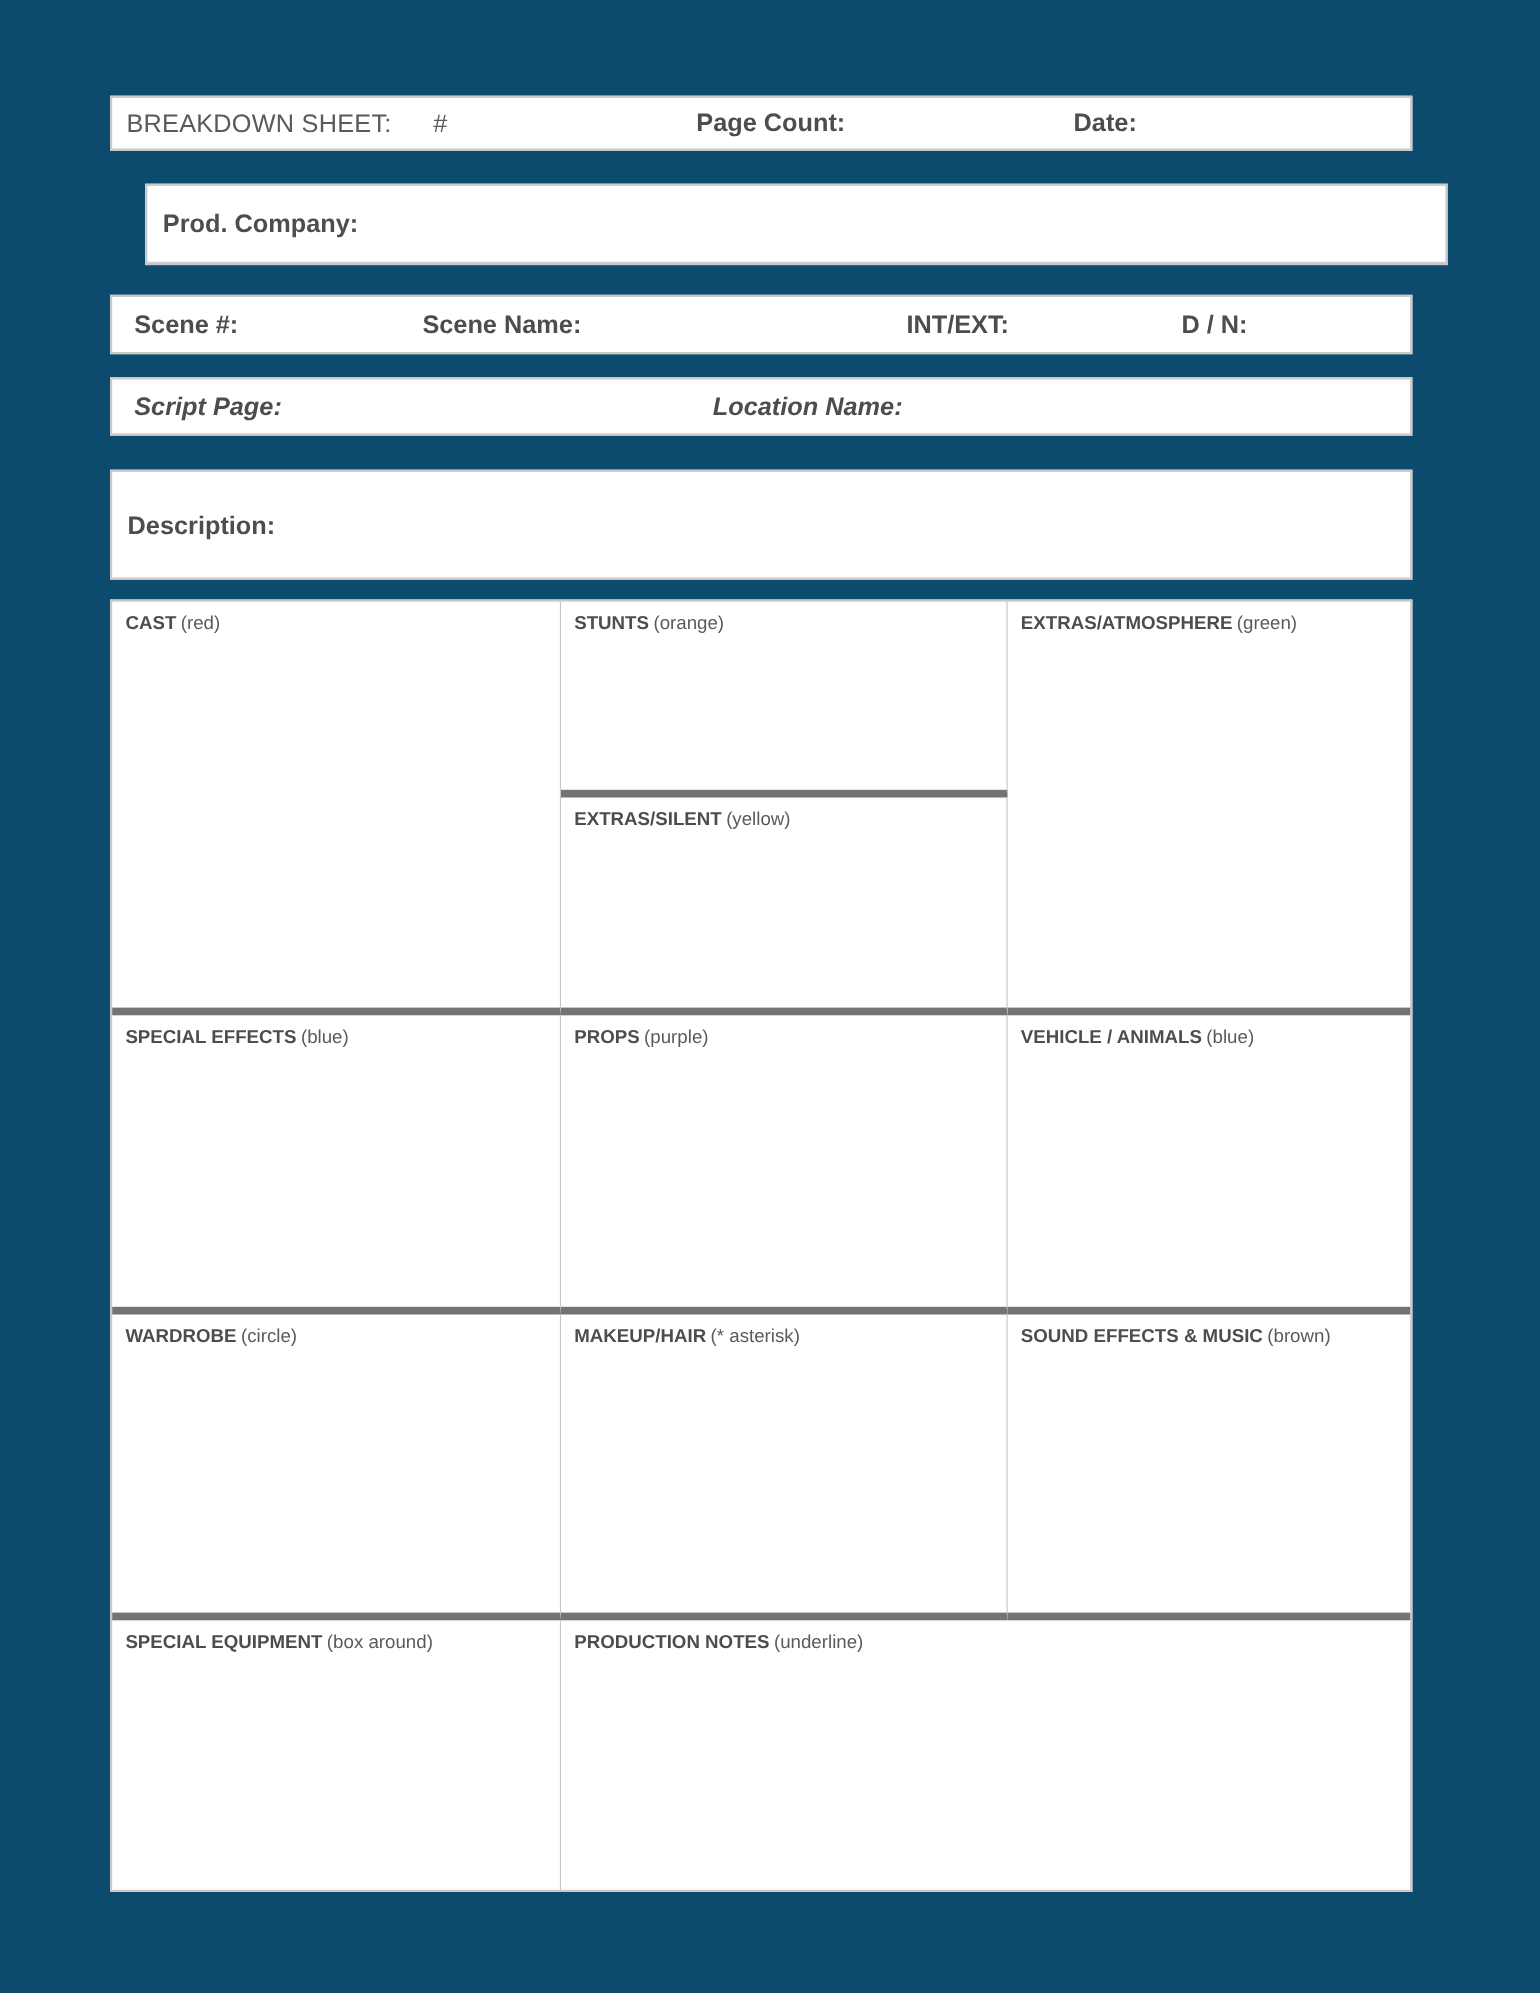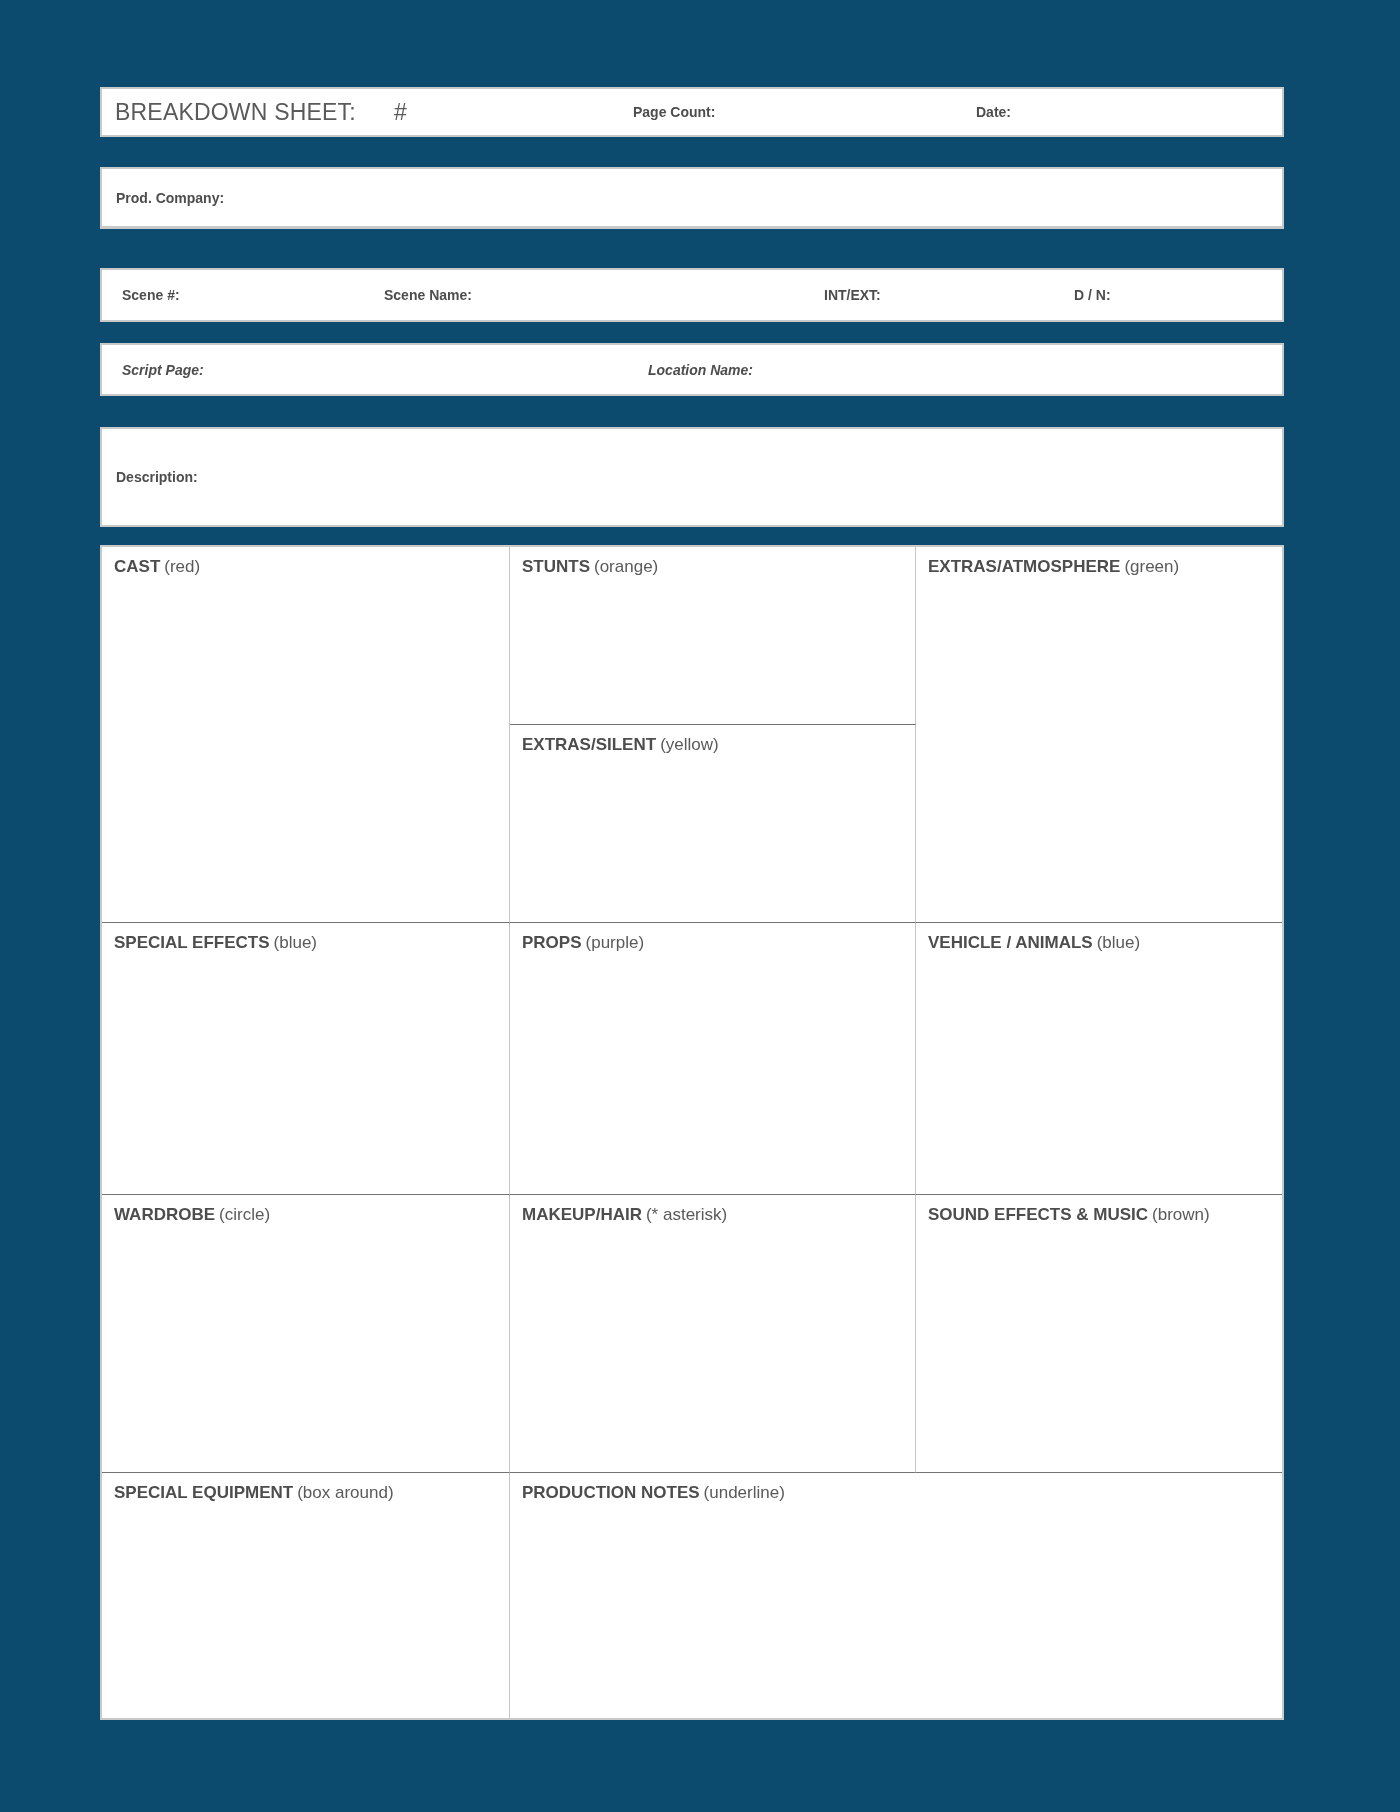--- a/index.html
+++ b/index.html
@@ -14,33 +14,33 @@
   .box {
     position: absolute;
     left: 100px;
     width: 1184px;
     border: 2px solid #c9c9c9;
     box-sizing: border-box;
     background: #ffffff;
   }
   .bold-label {
     font-weight: bold;
-    font-size: 14px;
+    font-size: 23px;
     color: #4d4d4d;
     white-space: nowrap;
   }
   
   .title-box { top: 87px; height: 50px; display: flex; align-items: center; padding-left: 13px; }
   .sheet-title { font-size: 23px; color: #5a5a5a; letter-spacing: 0.2px; }
   .sheet-number { font-size: 23px; color: #5a5a5a; margin-left: 38px; }
   .abs-label { position: absolute; top: 50%; transform: translateY(-50%); }
   .pagecount-label { left: 531px; }
   .date-label { left: 874px; }
   
-  .company-box { top: 167px; height: 62px; display: flex; flex-direction: row; }
+  .company-box { top: 167px; height: 74px; display: flex; flex-direction: row; margin-left: 32px; }
   .company-row { flex: 1; display: flex; align-items: center; padding-left: 14px; }
   .company-row.first { border-bottom: 1px solid #c9c9c9; }
   
   .scene-box  { top: 268px; height: 54px; }
   .script-box { top: 343px; height: 53px; font-style: italic; }
   .scene-num-label   { left: 20px; }
   .scene-name-label  { left: 282px; }
   .intext-label      { left: 722px; }
   .daynight-label    { left: 972px; }
   .scriptpage-label  { left: 20px; }
@@ -56,21 +56,21 @@
     height: 1175px;
     border: 2px solid #c9c9c9;
     box-sizing: border-box;
     display: grid;
     grid-template-columns: 408px 406px 366px;
     grid-template-rows: 178px 198px 272px 278px 245px;
     background: #ffffff;
   }
   .cell {
     border-right: 1px solid #c5c5c5;
-    border-bottom: 1px solid #737373;
+    border-bottom: 7px solid #737373;
     padding: 10px 12px;
     box-sizing: border-box;
     overflow: hidden;
   }
   .cell.no-r { border-right: none; }
   .cell.no-b { border-bottom: none; }
   .c-cast      { grid-column: 1; grid-row: 1 / span 2; }
   .c-stunts    { grid-column: 2; grid-row: 1; }
   .c-extratm   { grid-column: 3; grid-row: 1 / span 2; }
   .c-extsil    { grid-column: 2; grid-row: 2; }

